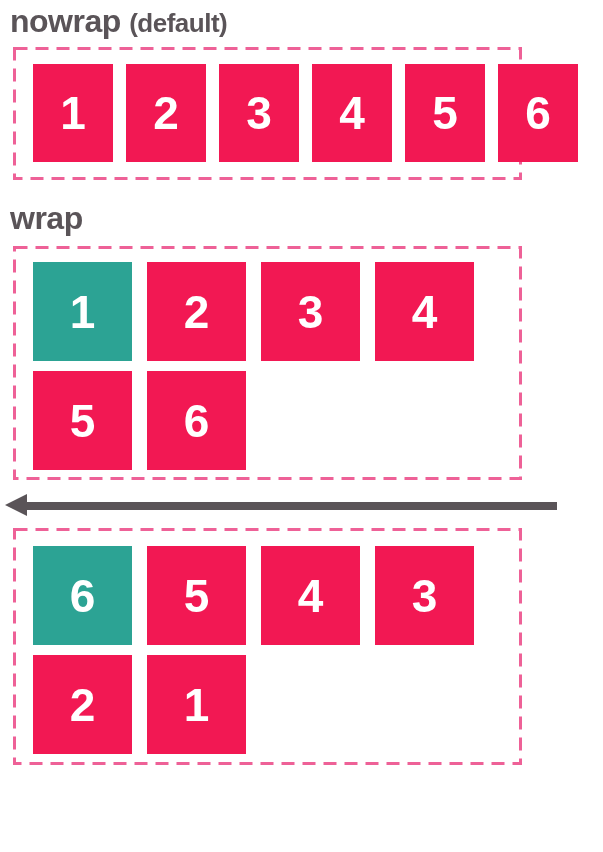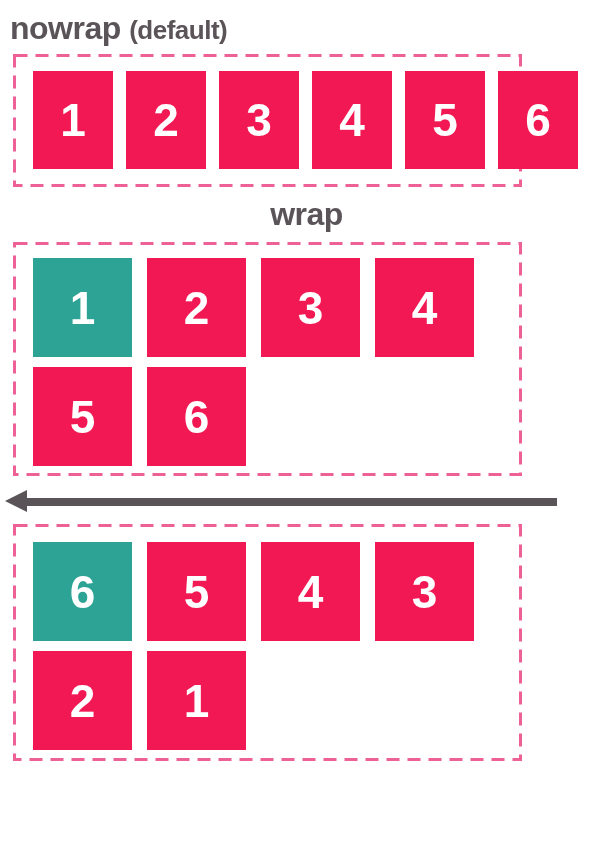--- a/index.html
+++ b/index.html
@@ -22,22 +22,22 @@
     line-height: 35px;
     font-weight: 700;
     letter-spacing: -0.5px;
     color: var(--title, #5a5458);
     white-space: nowrap;
   }
   .title .suffix {
     font-size: 26px;
     letter-spacing: -0.5px;
   }
-  .title-nowrap { padding-top: 11px; }
-  .title-wrap { margin-top: 10px; text-align: center; }
+  .title-nowrap { padding-top: 4px; }
+  .title-wrap { margin-top: 21px; }
   .title-wrap-reverse { margin-top: 29px; }
 
   .box {
     position: relative;
     margin-left: 13px;
     width: 509px;
     box-sizing: border-box;
   }
   .box .dash-svg {
     position: absolute;

